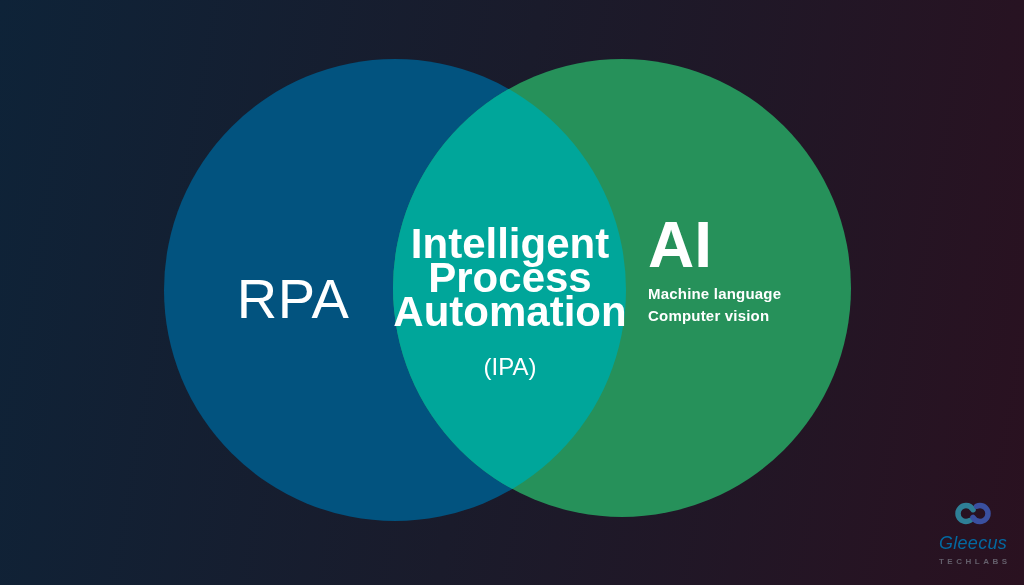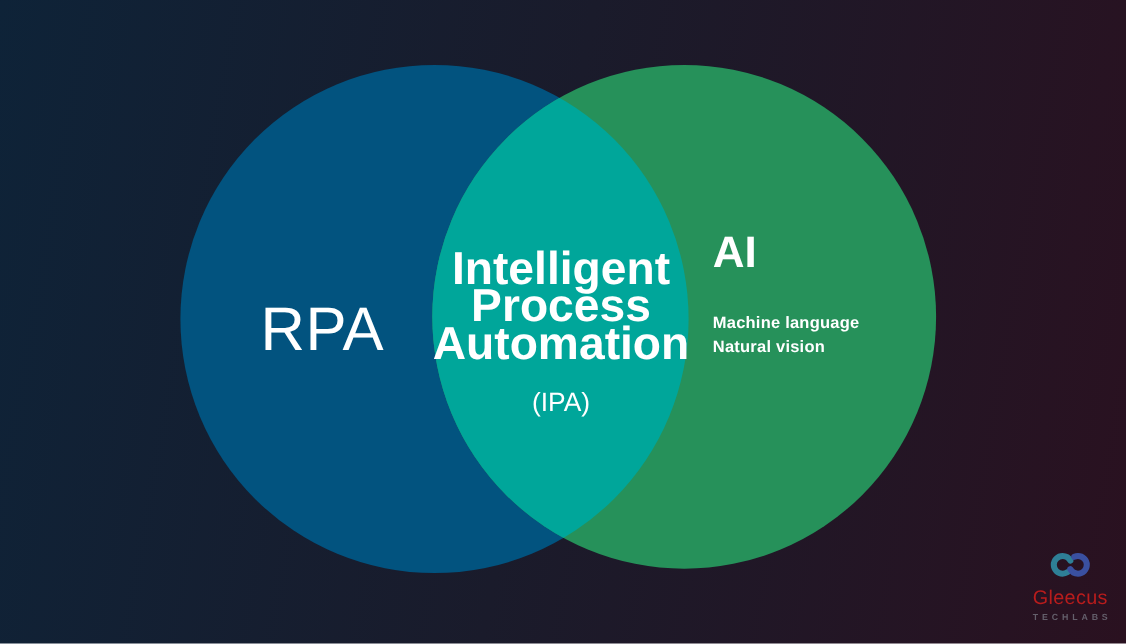--- a/index.html
+++ b/index.html
@@ -18,21 +18,21 @@
   .overlap-label {
     left: 385px; top: 227px; width: 250px;
     text-align: center; font-size: 42px; font-weight: bold;
     line-height: 34px; white-space: pre-line;
   }
   .ipa-label {
     left: 385px; top: 353px; width: 250px;
     text-align: center; font-size: 24px; font-weight: 400;
   }
   .ai-label {
-    left: 648px; top: 208px; font-size: 40px; font-weight: bold;
+    left: 648px; top: 208px; font-size: 64px; font-weight: bold;
   }
   .ai-list { position: absolute; left: 648px; top: 283px; list-style: none; }
   .ai-list li {
     color: #ffffff; font-size: 15px; font-weight: bold;
     line-height: 22px; letter-spacing: 0.2px;
   }
   .logo {
     position: absolute; left: 928px; top: 500px; width: 90px;
     display: flex; flex-direction: column; align-items: center;
   }
@@ -59,23 +59,23 @@
 <div class="label overlap-label">Intelligent
 Process
 Automation</div>
 
 <div class="label ipa-label">(IPA)</div>
 
 <div class="label ai-label">AI</div>
 
 <ul class="ai-list">
   <li>Machine language</li>
-  <li>Natural vision</li>
+  <li>Computer vision</li>
 </ul>
 
 <div class="logo">
   <svg class="logo-mark" viewBox="0 0 40 27" xmlns="http://www.w3.org/2000/svg">
     <circle cx="13" cy="13.5" r="8" fill="none" stroke-width="5.5" stroke-dasharray="38 13" stroke-dashoffset="-8" stroke-linecap="round" stroke="#2e7f96"></circle>
     <circle cx="27" cy="13.5" r="8" fill="none" stroke-width="5.5" stroke-dasharray="38 13" stroke-dashoffset="17" stroke-linecap="round" stroke="#3a50a0"></circle>
   </svg>
-  <div class="logo-name" style="color: #b91c1c;">Gleecus</div>
+  <div class="logo-name" style="color: #0369a1; font-style: italic;">Gleecus</div>
   <div class="logo-sub" style="color: rgb(100, 95, 107);">TECHLABS</div>
 </div>
 
 </body></html>

